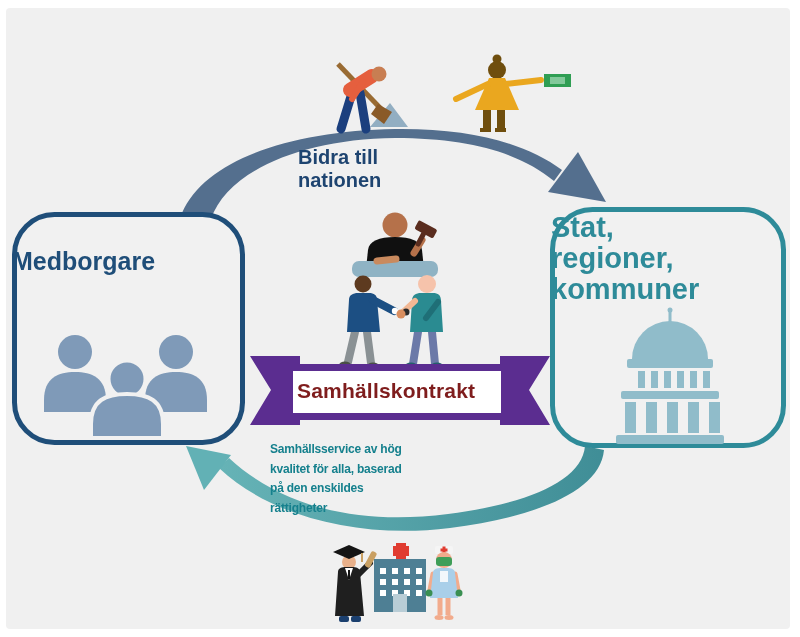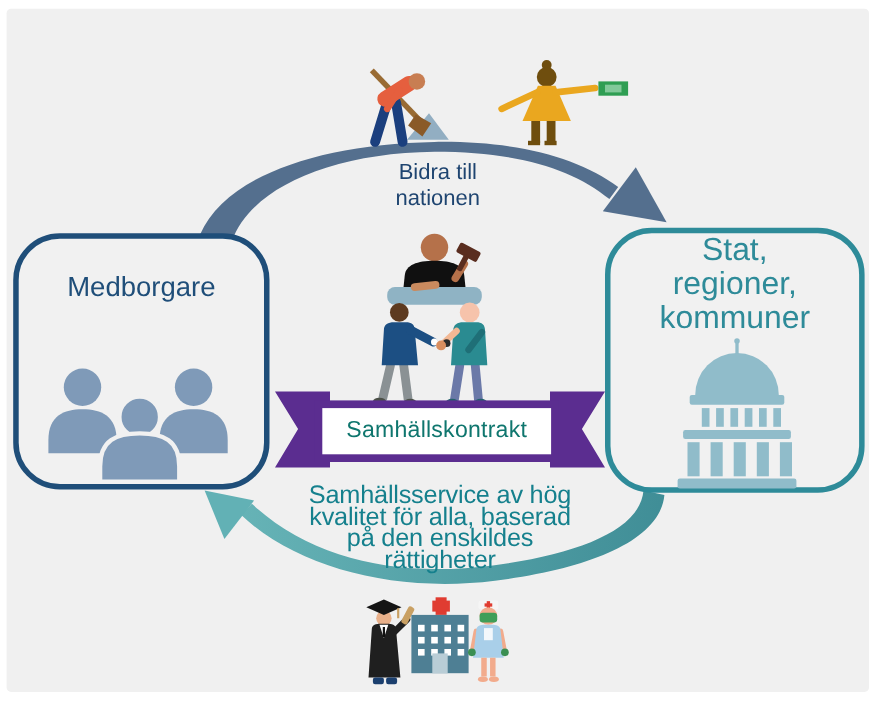--- a/index.html
+++ b/index.html
@@ -1,26 +1,26 @@
 <!DOCTYPE html>
 <html><head>
 <meta charset="utf-8">
 <style>
   html,body { margin:0; padding:0; background:#ffffff; }
   .canvas { position:relative; width:800px; height:637px; background:#ffffff; overflow:hidden;
             font-family:"Liberation Sans", sans-serif; }
   .board  { position:absolute; left:6px; top:8px; width:784px; height:621px;
             background:#f0f0f0; border-radius:4px; }
   svg.layer { position:absolute; left:0; top:0; }
-  .lbl { position:absolute; font-weight:normal; text-align:center; white-space:pre-line; }
+  .lbl { position:absolute; font-weight:bold; white-space:pre-line; }
   #lbl-left   { left:12px;  top:247px; width:233px; font-size:25px; color:#1f4e79; }
   #lbl-right  { left:551px; top:212px; width:234px; font-size:29px; line-height:31px; color:#2e8b99; }
   #lbl-top    { left:298px; top:146px; width:200px; font-size:20px; line-height:23px; color:#1e4470; }
-  #lbl-bottom { left:270px; top:440px; width:260px; font-size:23px; line-height:19.5px; color:#15808d; letter-spacing:-0.2px; }
-  #lbl-ribbon { left:297px; top:379px; width:200px; font-size:21px; color:#0f766e; letter-spacing:0.2px; }
+  #lbl-bottom { left:270px; top:440px; width:260px; font-size:12px; line-height:19.5px; color:#15808d; letter-spacing:-0.2px; }
+  #lbl-ribbon { left:297px; top:379px; width:200px; font-size:21px; color:#7f1d1d; letter-spacing:0.2px; }
 </style>
 </head>
 <body>
 
 <div class="canvas">
   <div class="board"></div>
 
   <svg class="layer" width="800" height="637" viewBox="0 0 800 637">
     <defs>
       <linearGradient id="tealGrad" gradientUnits="userSpaceOnUse" x1="210" y1="0" x2="610" y2="0">

